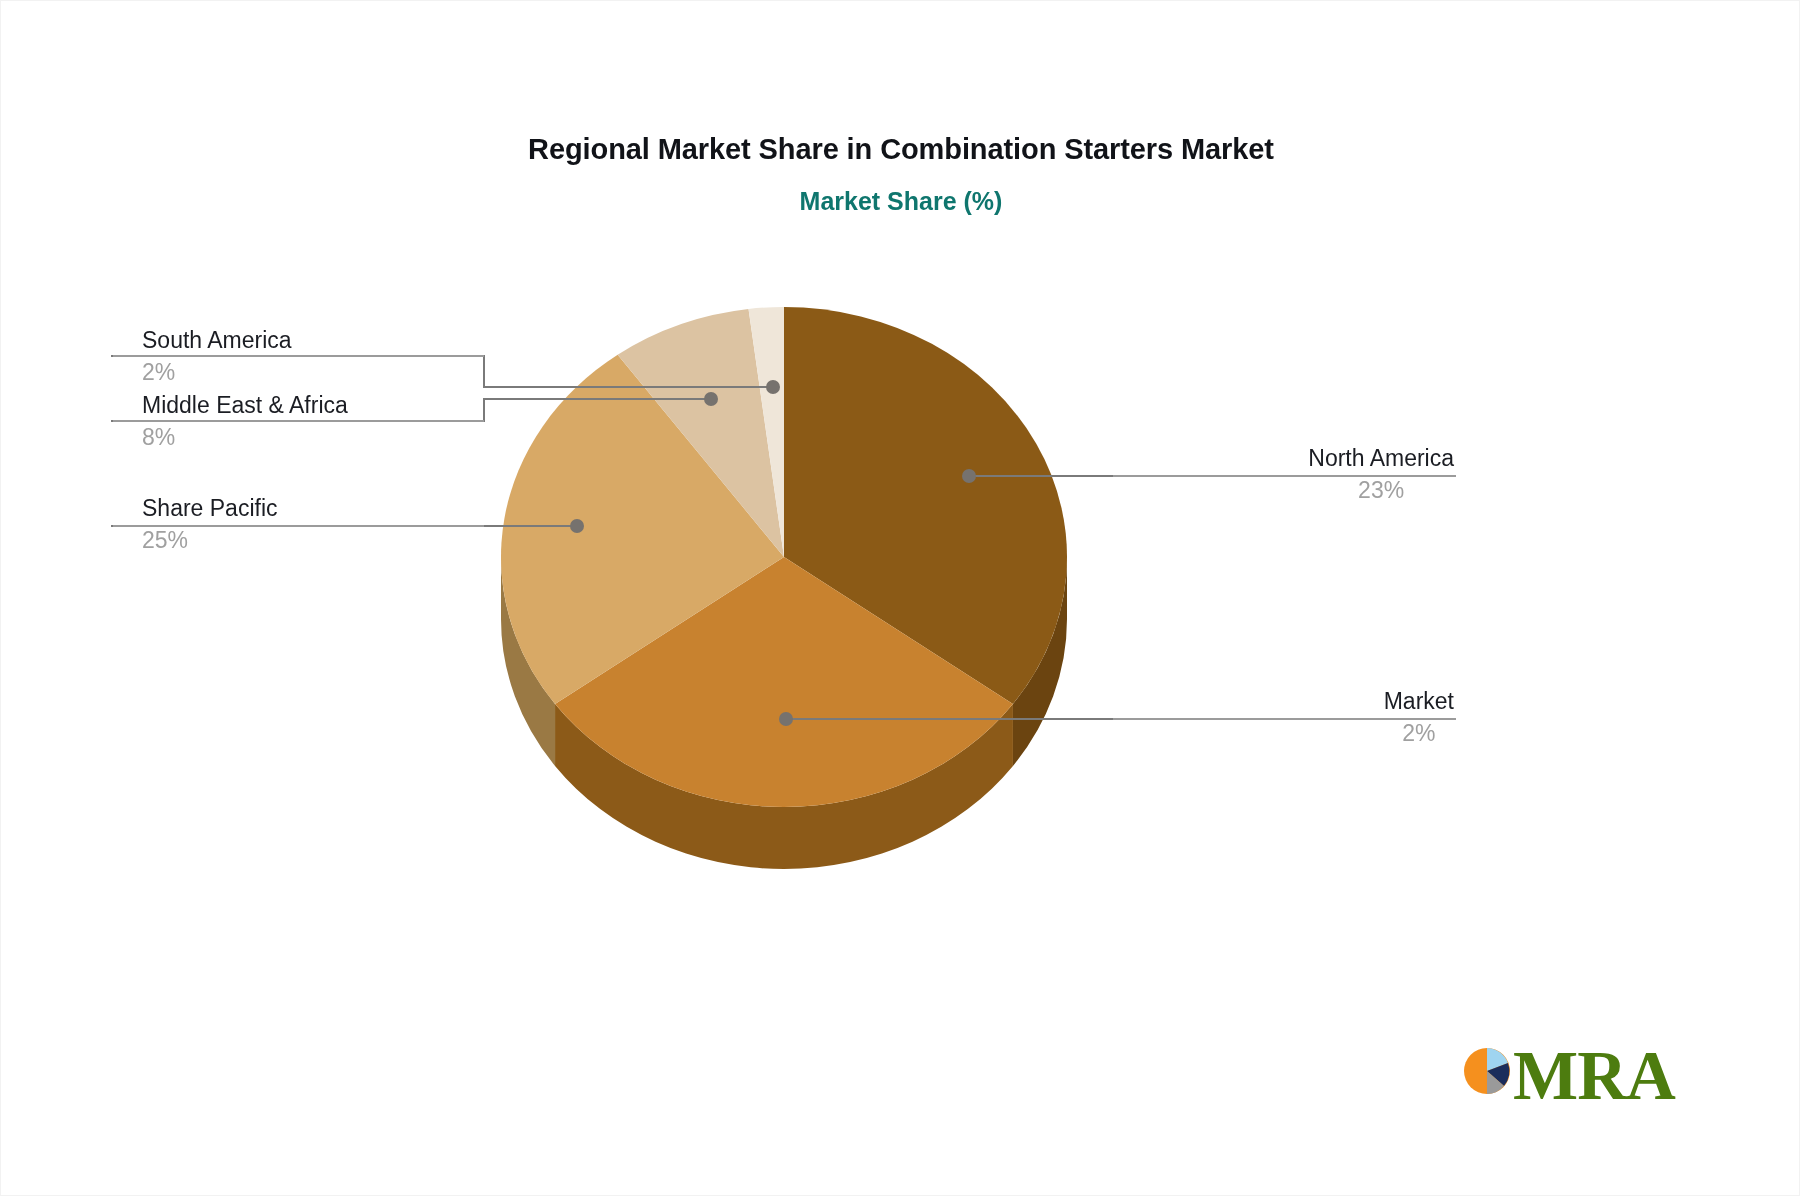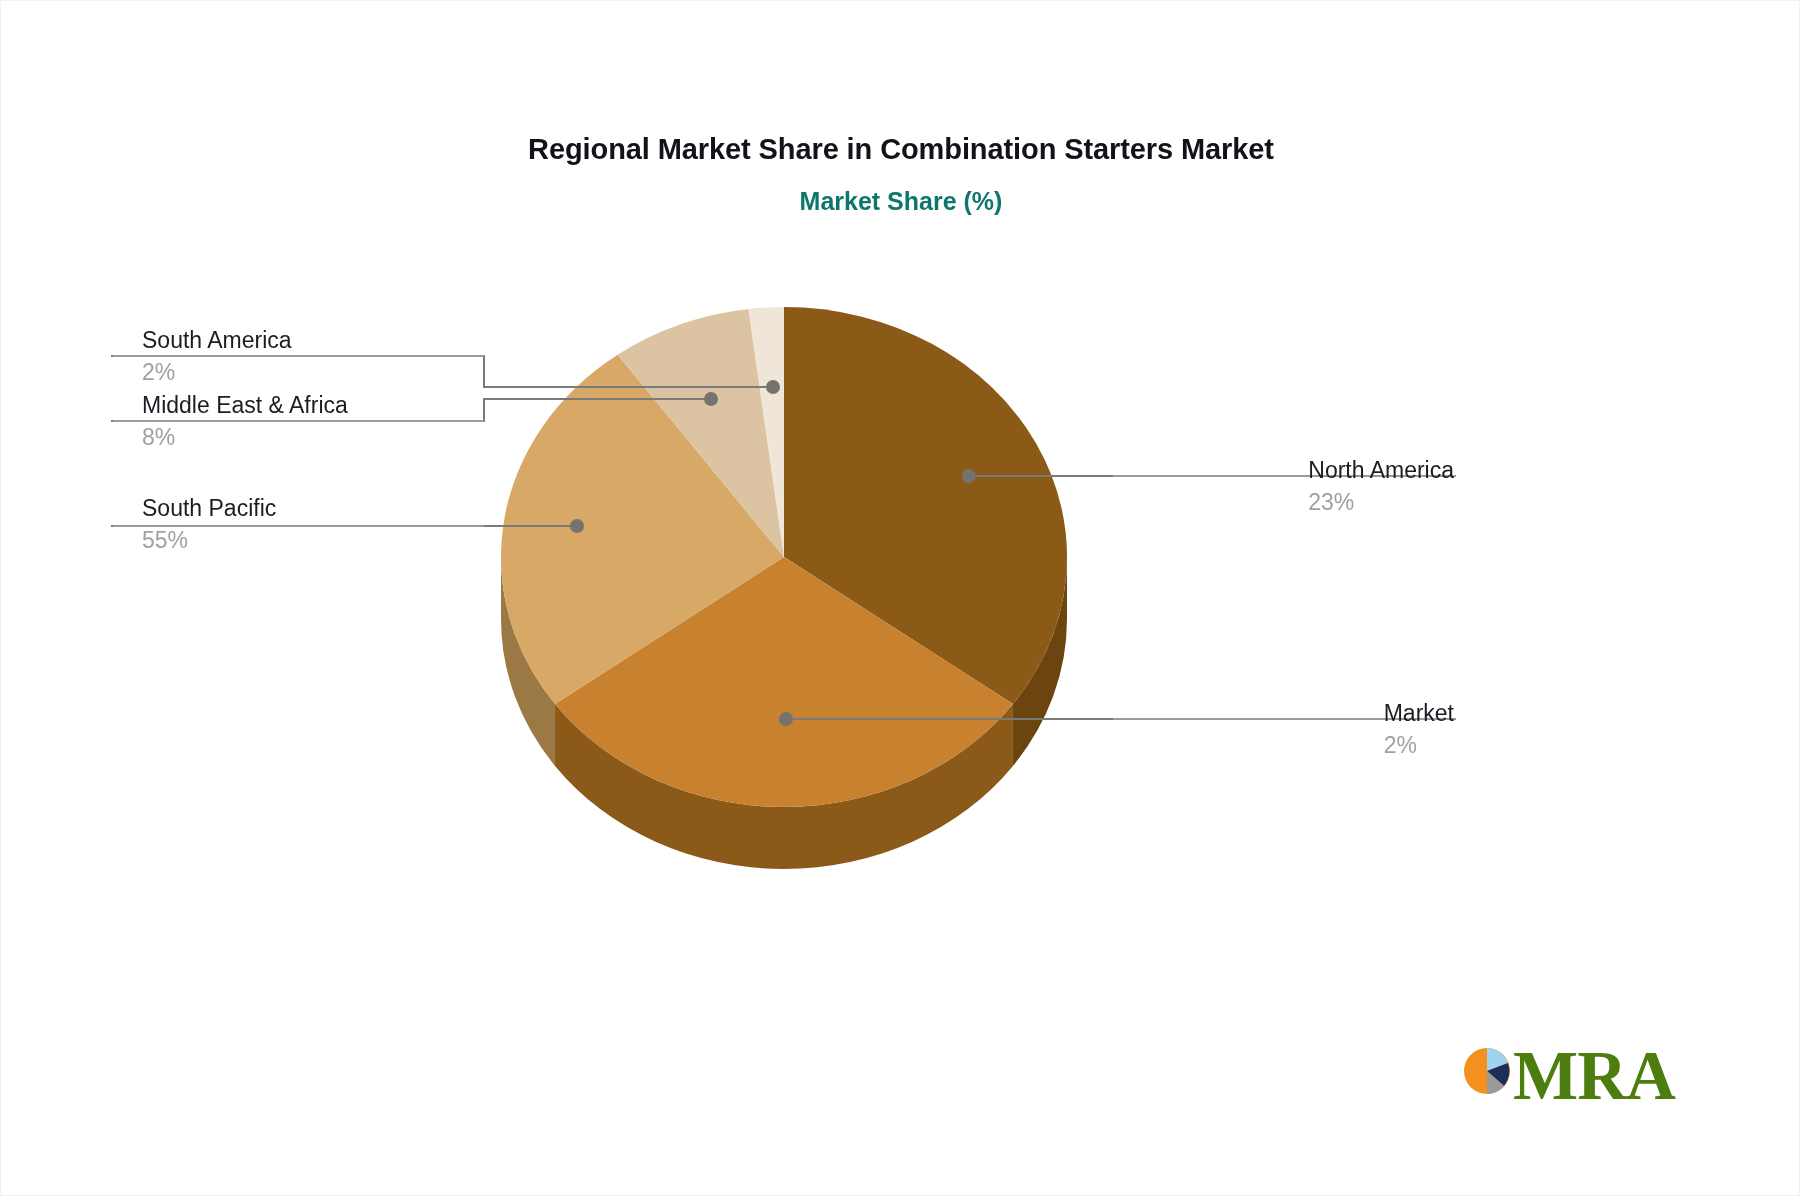--- a/index.html
+++ b/index.html
@@ -58,21 +58,21 @@
     white-space: nowrap;
     line-height: 1.05;
   }
   .lbl .val {
     display: block;
     color: #a0a0a0;
     font-size: 23px;
     margin-top: 8px;
   }
   .lbl-left  { text-align: left; margin-left: 29px; }
-  .lbl-right { text-align: left; margin-top: 12px; }
+  .lbl-right { text-align: center; }
 
   
   .mra-logo {
     position: absolute;
     left: 1462px;
     top: 1042px;
     width: 190px;
     height: 68px;
   }
   .mra-word {
@@ -144,22 +144,22 @@
     <span>South America</span>
     <span class="val">2%</span>
   </div>
 
   <div class="lbl lbl-left" style="left:112px; top:392px;">
     <span>Middle East &amp; Africa</span>
     <span class="val">8%</span>
   </div>
 
   <div class="lbl lbl-left" style="left:112px; top:495px;">
-    <span>South Pacific</span>
-    <span class="val">55%</span>
+    <span>Share Pacific</span>
+    <span class="val">25%</span>
   </div>
 
   <div class="lbl lbl-right" style="right:345px; top:445px;">
     <span>North America</span>
     <span class="val">23%</span>
   </div>
 
   <div class="lbl lbl-right" style="right:345px; top:688px;">
     <span>Market</span>
     <span class="val">2%</span>

